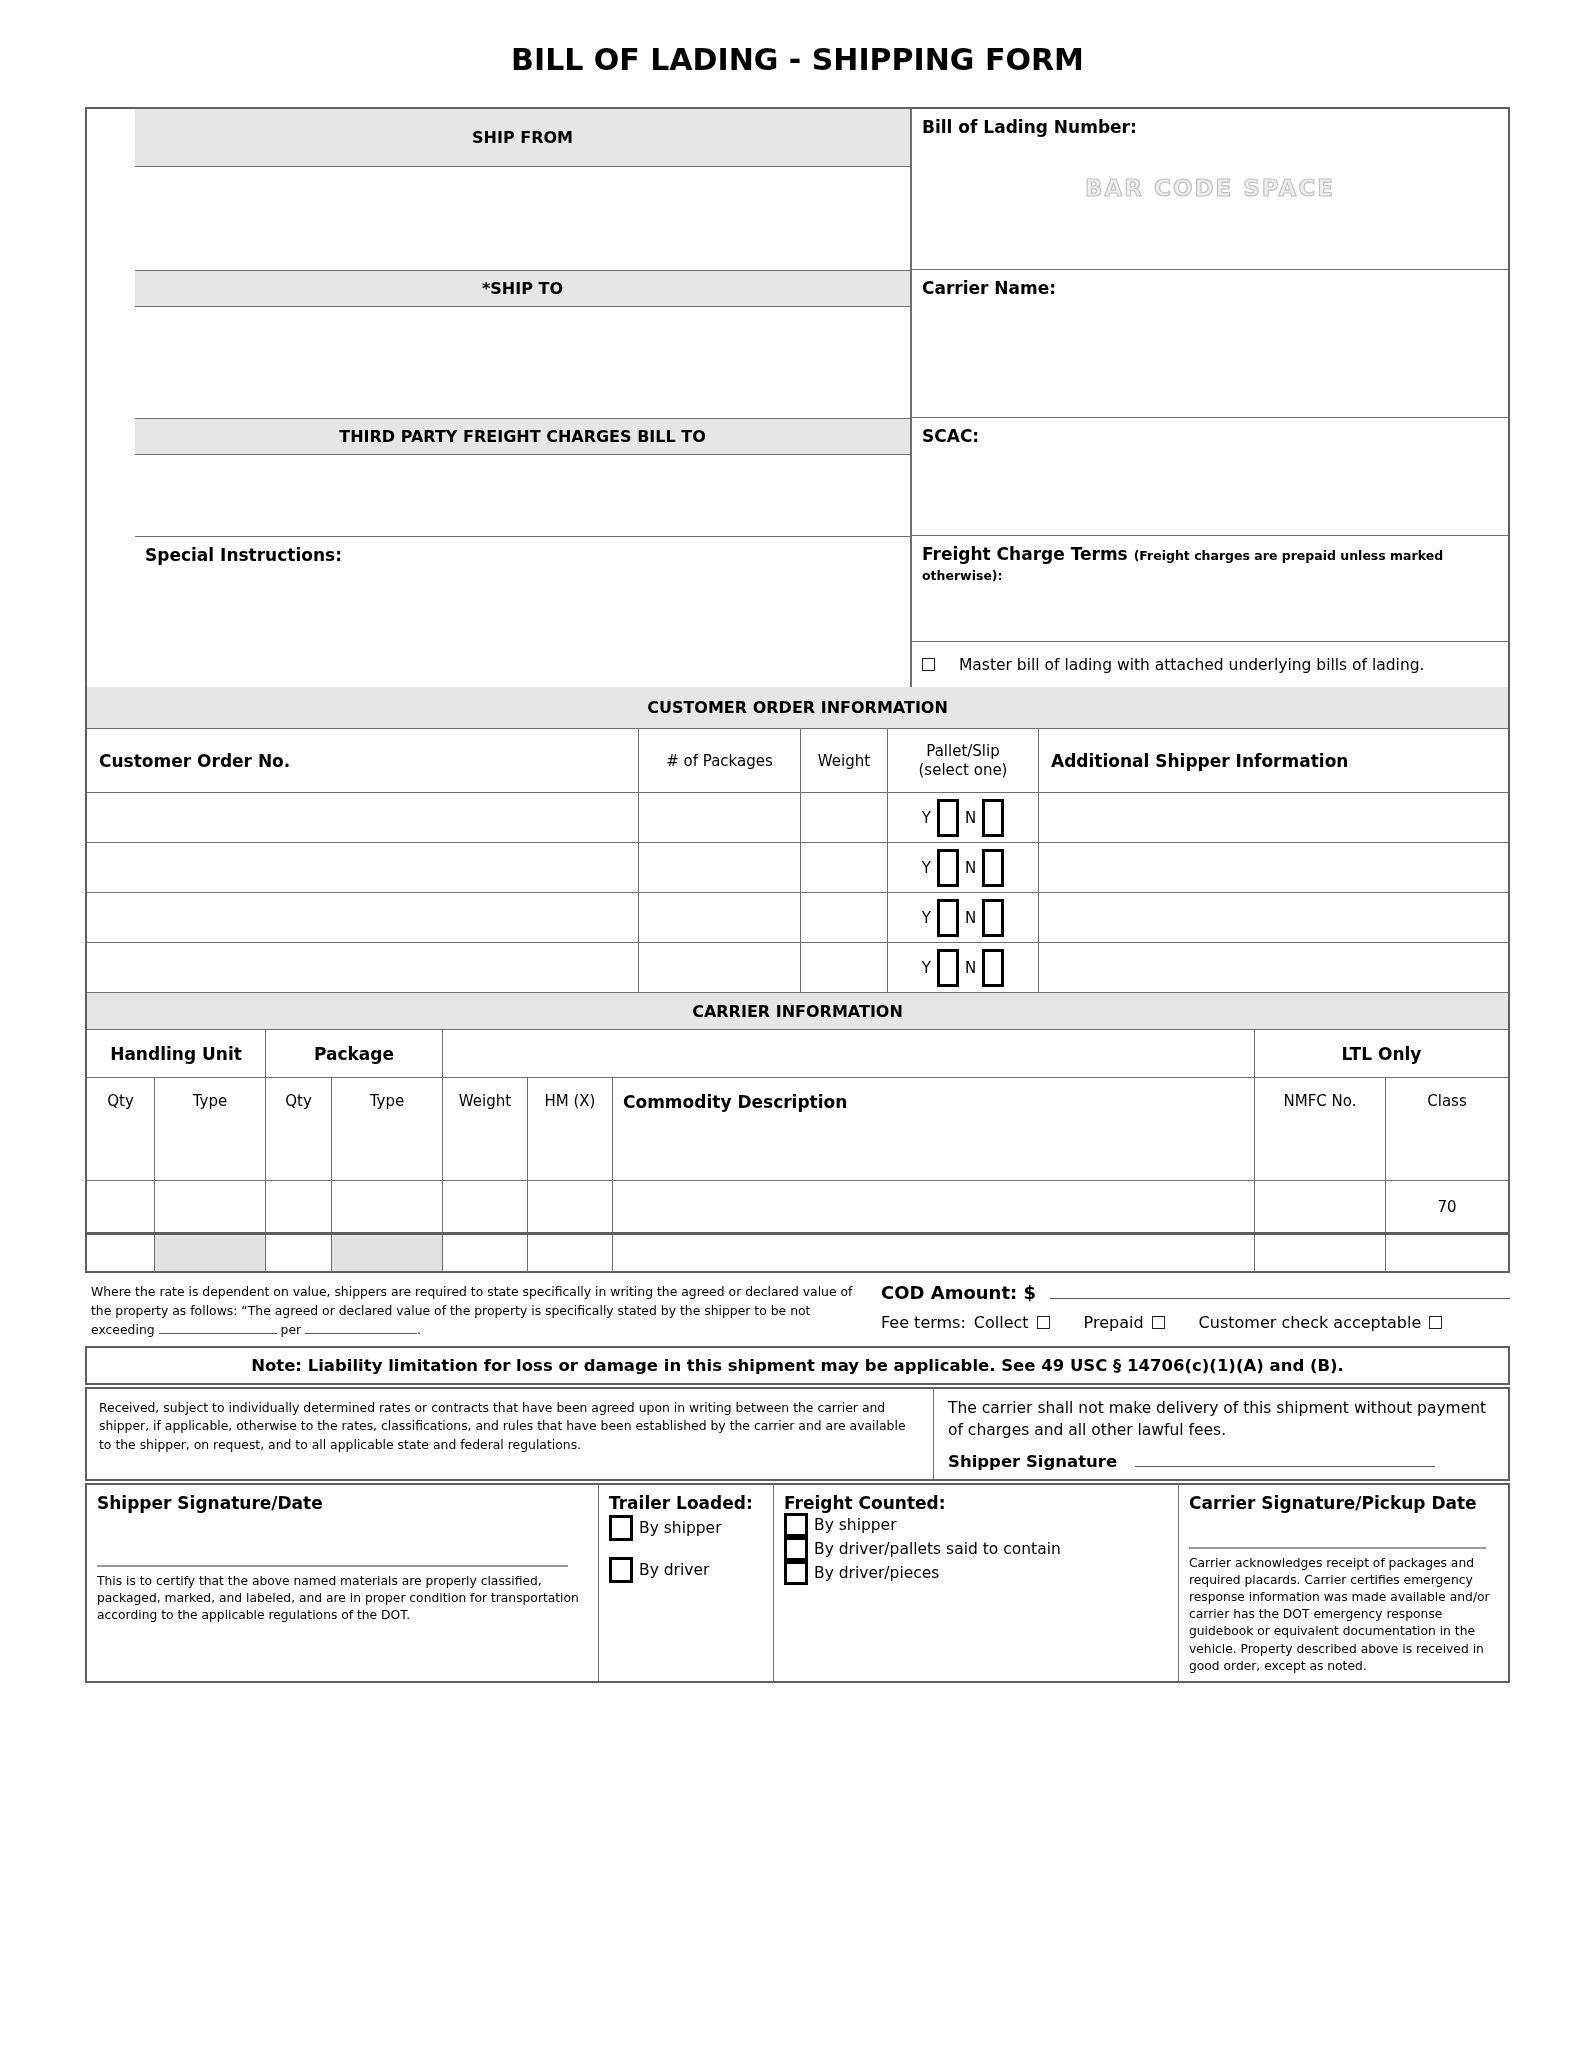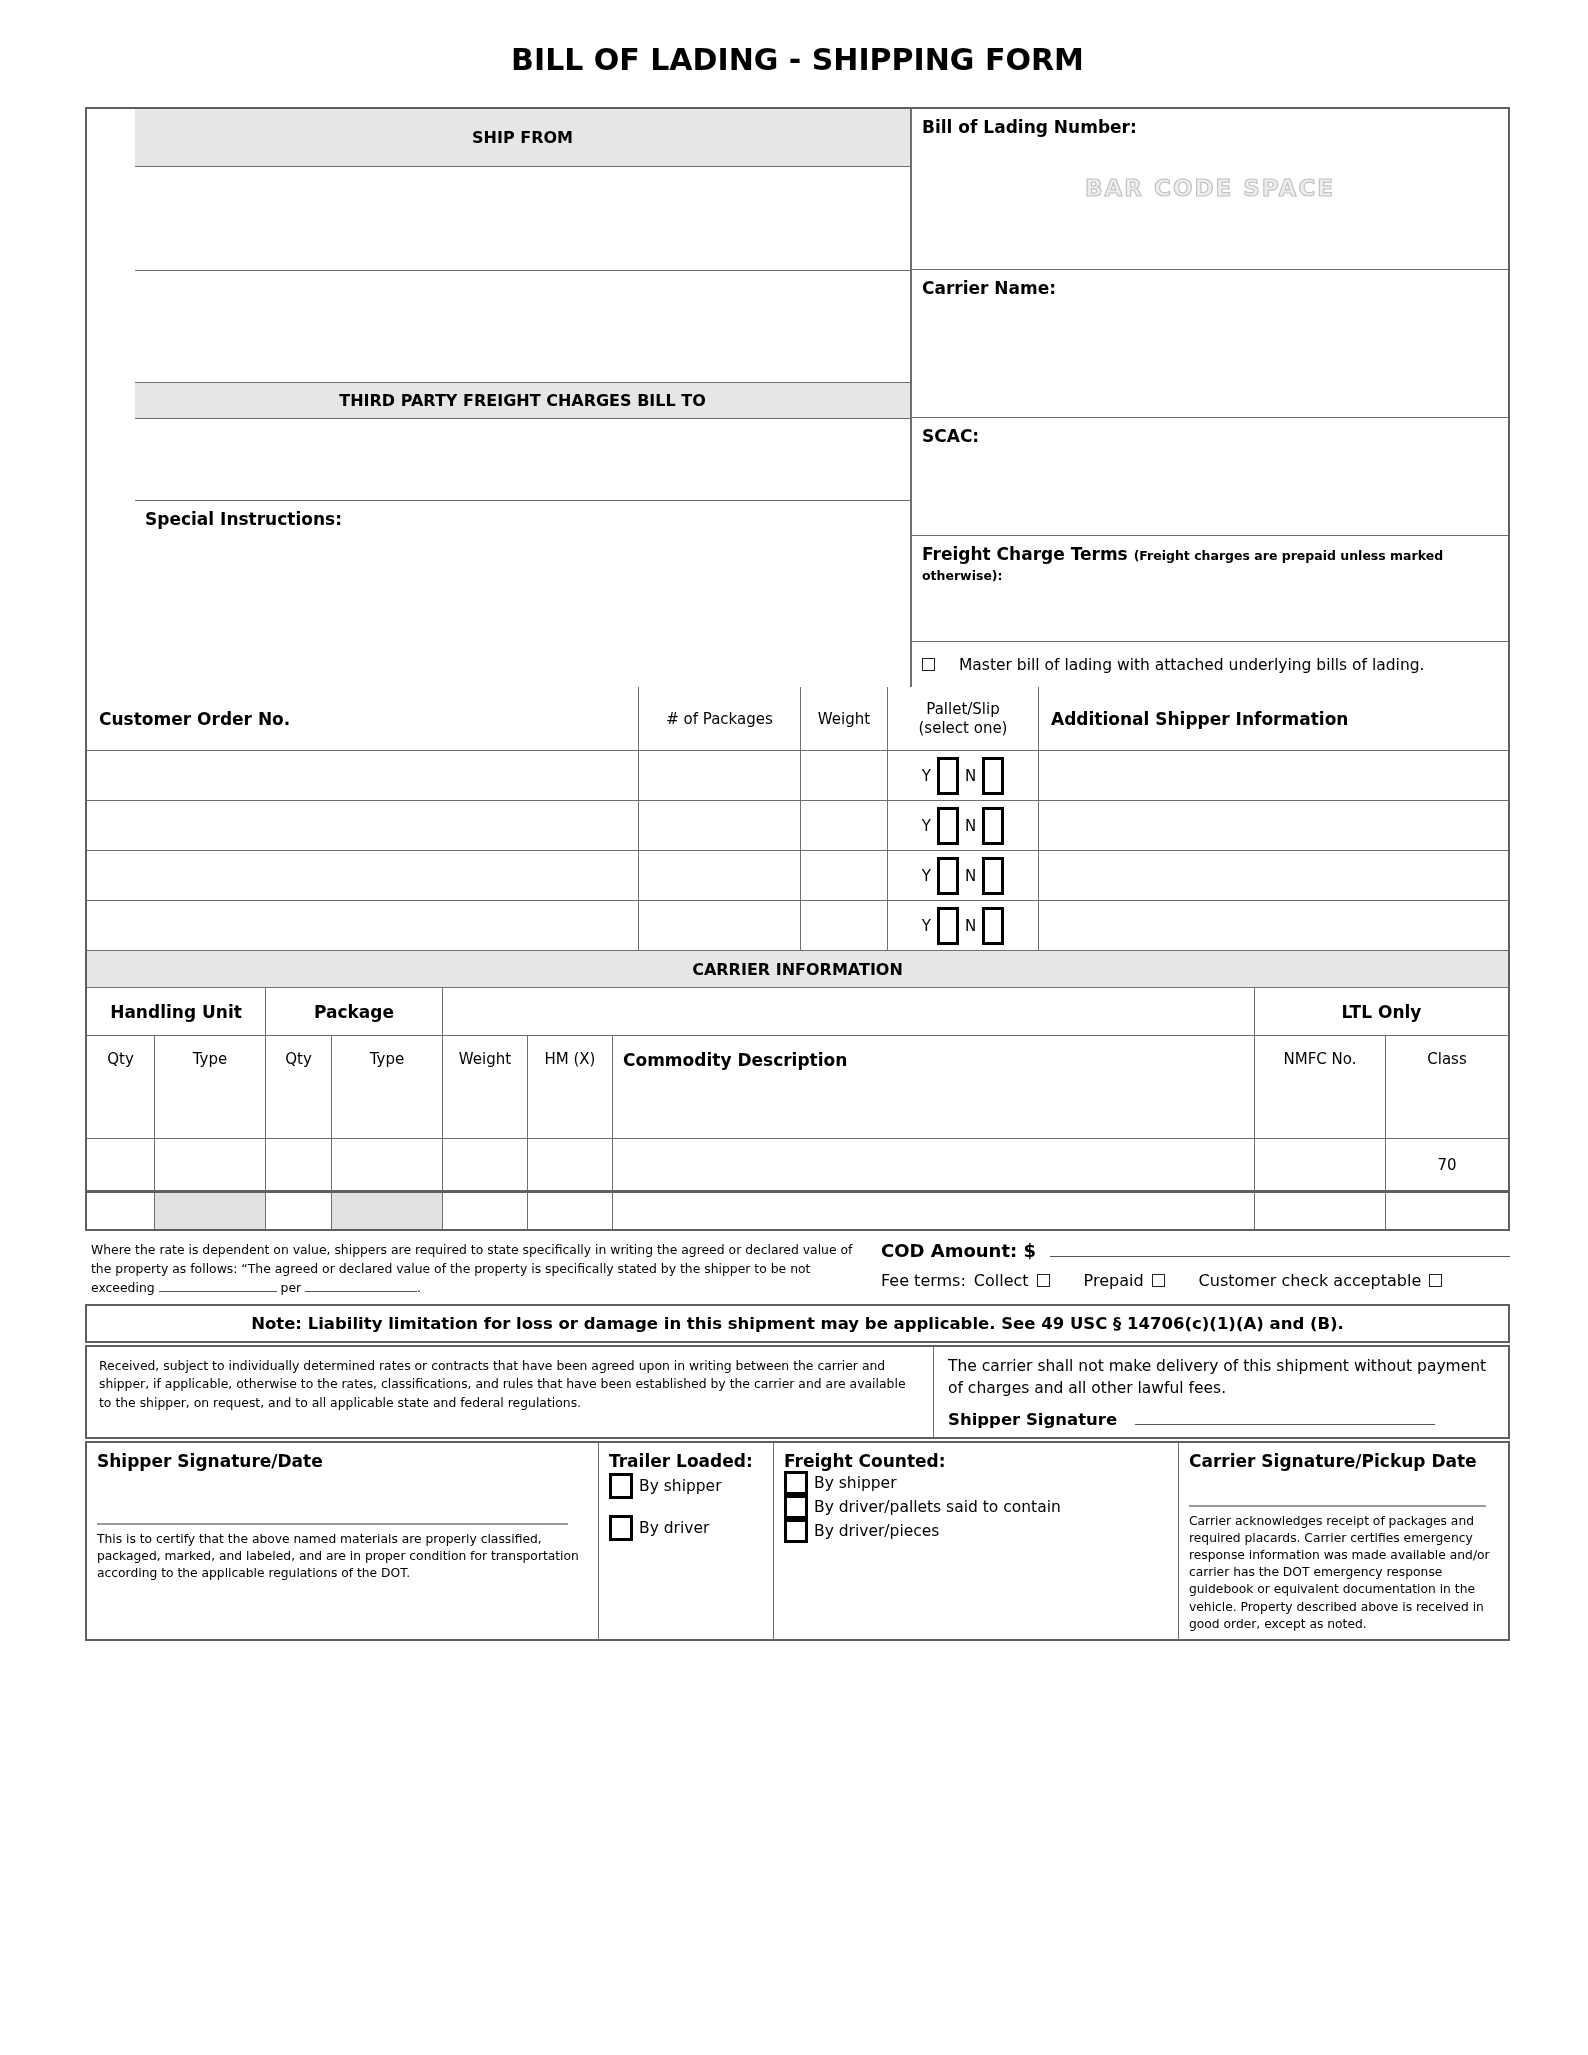--- a/index.html
+++ b/index.html
@@ -137,20 +137,21 @@
 <div class="page">
 
   <h1 class="title">BILL OF LADING - SHIPPING FORM</h1>
 
   <div class="form">
 
     <div class="top-grid">
       <div class="col-left">
         <div class="band h58 row-b">SHIP FROM</div>
         <div class="fill h104 row-b"></div>
+        <div class="band h36 row-b">*SHIP TO</div>
         <div class="fill h112 row-b"></div>
         <div class="band h36 row-b">THIRD PARTY FREIGHT CHARGES BILL TO</div>
         <div class="fill h82 row-b"></div>
         <div class="fill h150">
           <div class="label-cell">Special Instructions:</div>
         </div>
       </div>
       <div class="col-right">
         <div class="h161 row-b bol-cell">
           <div class="label-cell">Bill of Lading Number:</div>
@@ -165,20 +166,21 @@
         <div class="h106 row-b">
           <div class="label-cell"><span>Freight Charge Terms</span> <span class="ft-note">(Freight charges are prepaid unless marked otherwise):</span></div>
         </div>
         <div class="h45 master-bill">
           <span class="small-box"></span>
           <span>Master bill of lading with attached underlying bills of lading.</span>
         </div>
       </div>
     </div>
 
+    <div class="band row-b" style="height:42px;">CUSTOMER ORDER INFORMATION</div>
 
     <div class="co-head row-b">
       <div class="cc c1 hd-bold">Customer Order No.</div>
       <div class="cc c2 hd-reg"># of Packages</div>
       <div class="cc c3 hd-reg">Weight</div>
       <div class="cc c4 hd-reg hd-2line">
         <span>Pallet/Slip</span>
         <span>(select one)</span>
       </div>
       <div class="cc c5 hd-bold last">Additional Shipper Information</div>

